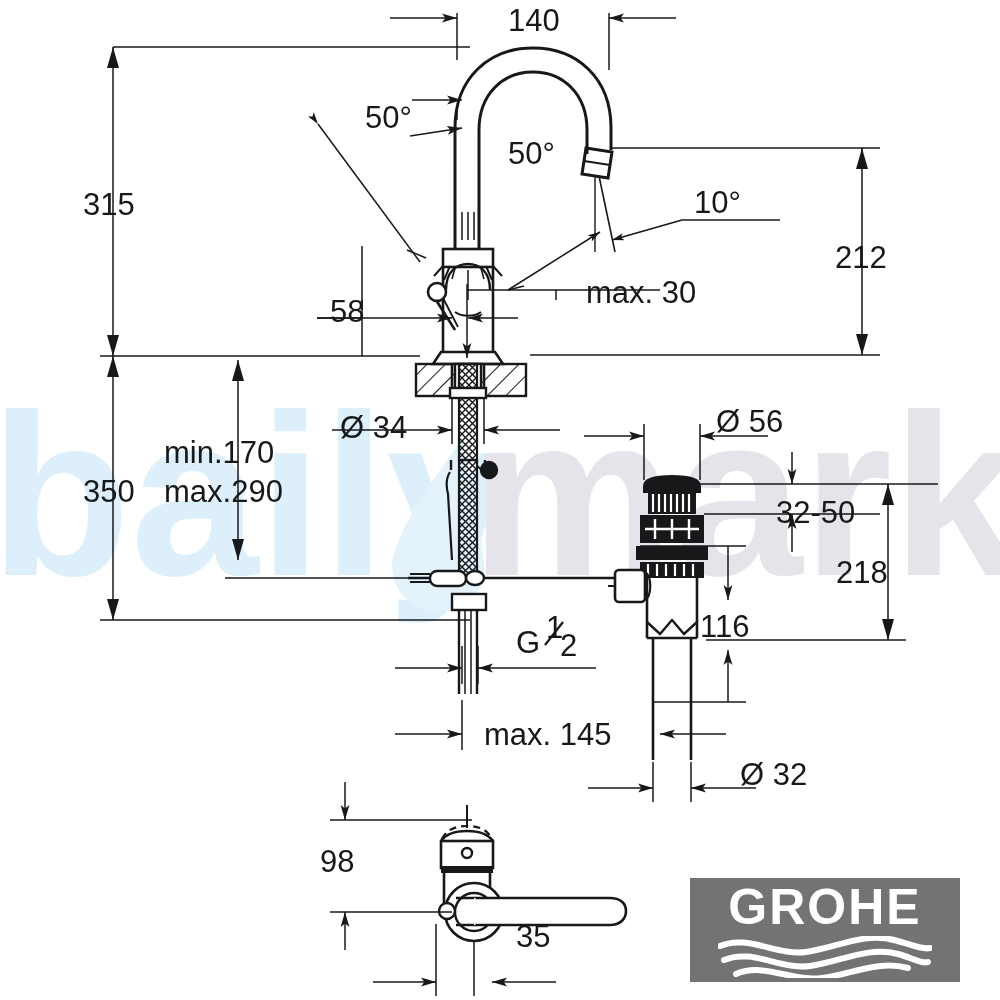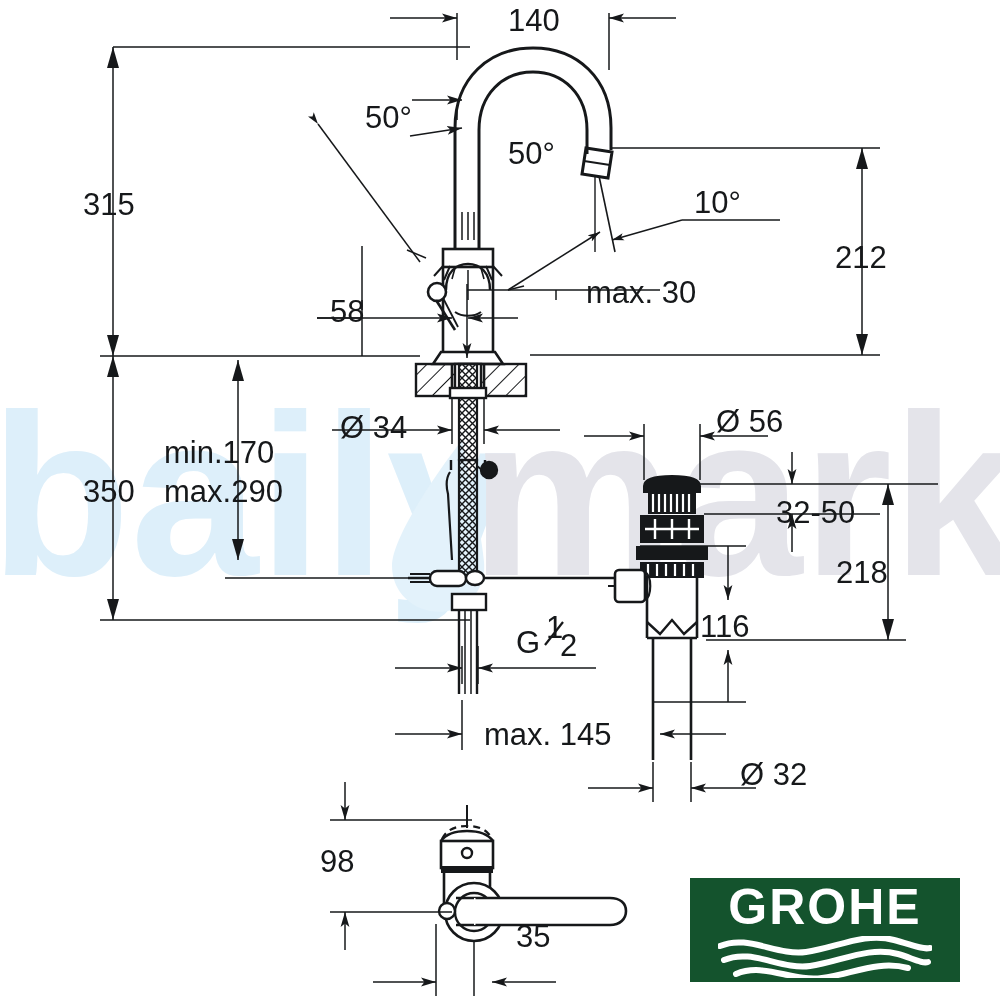--- a/index.html
+++ b/index.html
@@ -20,21 +20,21 @@
   .dimtext{
     font-family:"Liberation Sans","DejaVu Sans",sans-serif;
     font-size:31px;
     fill:#16181a;
     font-weight:400;
   }
   .logo-box{
     position:absolute;
     left:690px;top:878px;
     width:270px;height:104px;
-    background:#14532d;
+    background:#737373;
     overflow:hidden;
   }
   .logo-word{
     position:absolute;
     left:0;top:4px;width:270px;
     text-align:center;
     color:#ffffff;
     font-family:"Liberation Sans","DejaVu Sans",sans-serif;
     font-size:50px;
     font-weight:700;

